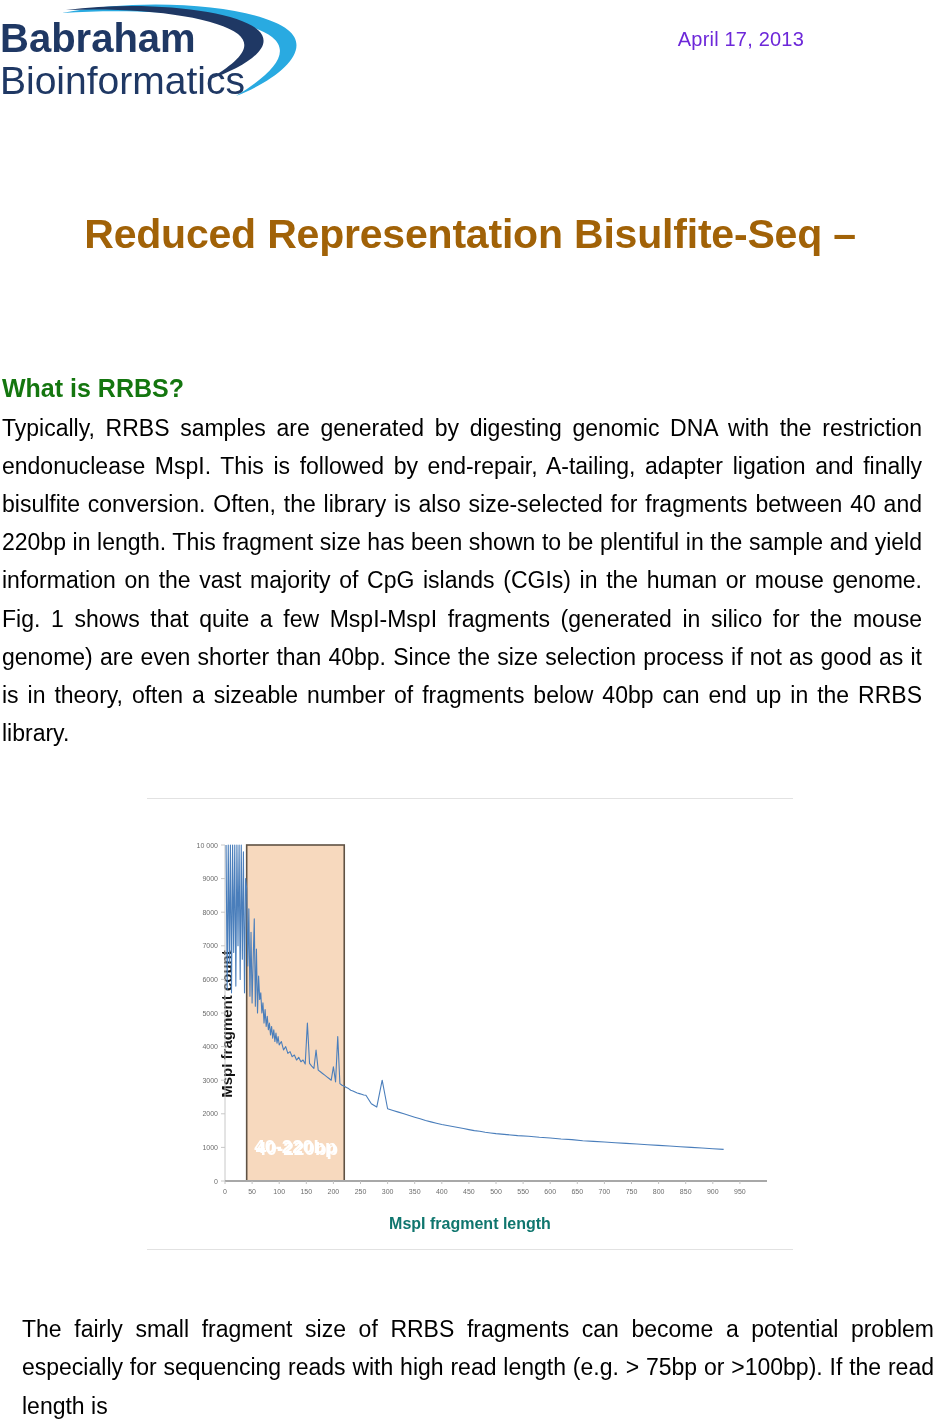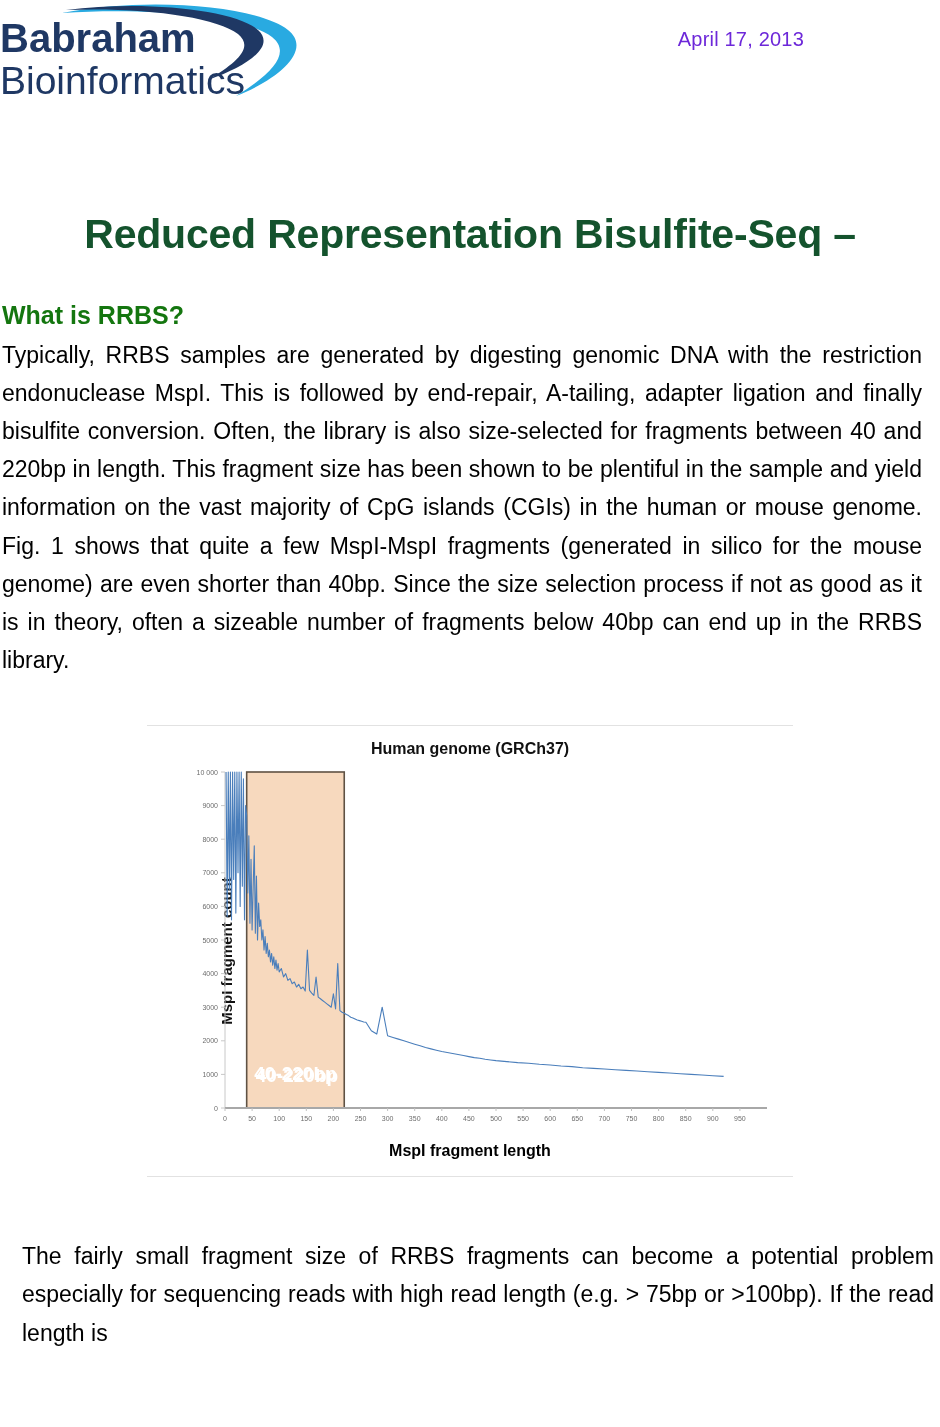--- a/index.html
+++ b/index.html
@@ -39,32 +39,32 @@
     letter-spacing: 0.2px;
     white-space: nowrap;
   }
 
   
   .title-block {
     margin-top: 86px;
     text-align: center;
   }
   .title-line {
-    color: #14532d;
+    color: #a16207;
     font-weight: bold;
     font-size: 41px;
     line-height: 1.48;
     font-family: "Liberation Sans Narrow", "Liberation Sans", sans-serif;
     letter-spacing: -0.2px;
     white-space: nowrap;
   }
 
   
   .content {
-    margin-top: 36px;
+    margin-top: 109px;
     padding: 0 18px 0 2px;
   }
   h2.section-heading {
     color: #14760f;
     font-weight: bold;
     font-size: 25px;
     margin: 0 0 6px 0;
     font-family: "Liberation Sans", sans-serif;
   }
   p.body-text {
@@ -120,21 +120,21 @@
     font-family: "Liberation Sans", sans-serif;
   }
   .x-axis-title {
     position: absolute;
     bottom: 16px;
     left: 0;
     width: 646px;
     text-align: center;
     font-size: 16px;
     font-weight: bold;
-    color: #000000;
+    color: #0f766e;
     font-family: "Liberation Sans", sans-serif;
   }
   .plot-svg {
     position: absolute;
     left: 26px;
     top: 38px;
   }
   .tick-label {
     font-family: "Liberation Sans", sans-serif;
     fill: #6d6d6d;
@@ -172,21 +172,20 @@
   <div class="title-line">Reduced Representation Bisulfite-Seq –</div>
 </div>
 
 <div class="content">
   <h2 class="section-heading">What is RRBS?</h2>
   <p class="body-text">Typically, RRBS samples are generated by digesting genomic DNA with the restriction endonuclease MspI. This is followed by end-repair, A-tailing, adapter ligation and finally bisulfite conversion. Often, the library is also size-selected for fragments between 40 and 220bp in length. This fragment size has been shown to be plentiful in the sample and yield information on the vast majority of CpG islands (CGIs) in the human or mouse genome. Fig. 1 shows that quite a few MspI-MspI fragments (generated in silico for the mouse genome) are even shorter than 40bp. Since the size selection process if not as good as it is in theory, often a sizeable number of fragments below 40bp can end up in the RRBS library.</p>
 </div>
 
 <div class="figure-wrap">
   <div class="chart-card">
-    <div class="chart-title">Human genome (GRCh37)</div>
     <div class="y-axis-title">MspI fragment count</div>
     <svg class="plot-svg" id="plot" width="600" height="370" viewBox="0 0 600 370" xmlns="http://www.w3.org/2000/svg">
         <line x1="52" y1="8" x2="52" y2="344" stroke="#c8c8c8" stroke-width="1"></line>
         <line x1="48" y1="344" x2="52" y2="344" stroke="#c8c8c8" stroke-width="1"></line>
         <text x="45" y="346.5" text-anchor="end" font-size="7" class="tick-label">0</text>
         <line x1="48" y1="310.4" x2="52" y2="310.4" stroke="#c8c8c8" stroke-width="1"></line>
         <text x="45" y="312.9" text-anchor="end" font-size="7" class="tick-label">1000</text>
         <line x1="48" y1="276.8" x2="52" y2="276.8" stroke="#c8c8c8" stroke-width="1"></line>
         <text x="45" y="279.3" text-anchor="end" font-size="7" class="tick-label">2000</text>
         <line x1="48" y1="243.2" x2="52" y2="243.2" stroke="#c8c8c8" stroke-width="1"></line>

